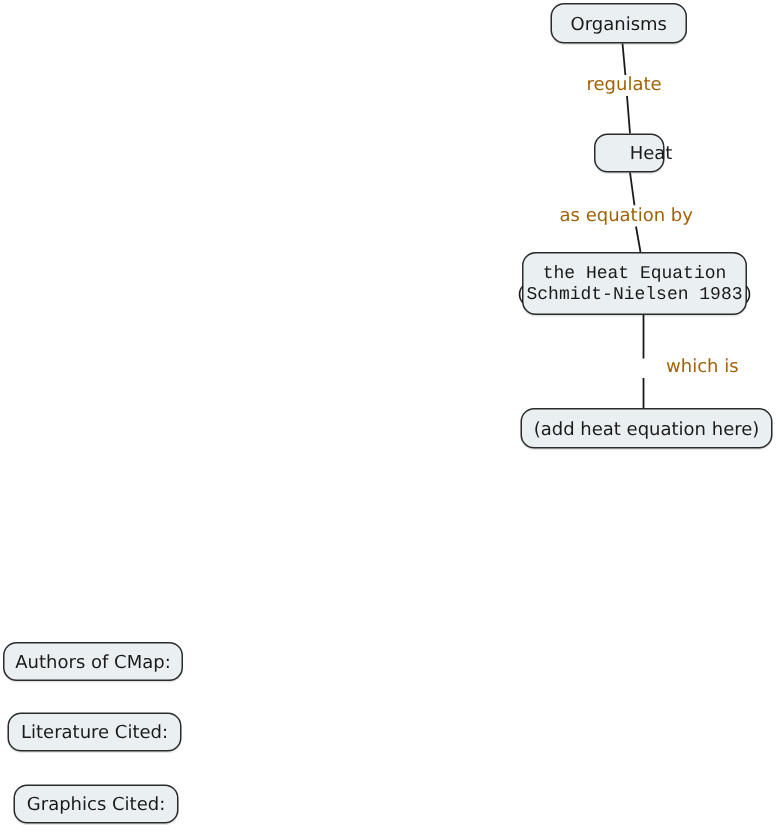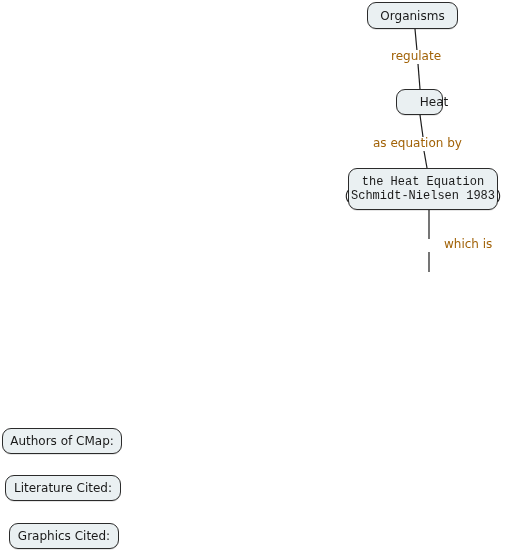--- a/index.html
+++ b/index.html
@@ -113,20 +113,23 @@
 
   <div class="cnode" id="node-heat">
     <span class="nline">Heat</span>
   </div>
 
   <div class="cnode" id="node-heat-equation">
     <span class="nline">the Heat Equation</span>
     <span class="nline">(Schmidt-Nielsen 1983)</span>
   </div>
 
+  <div class="cnode" id="node-add-equation">
+    <span class="nline">(add heat equation here)</span>
+  </div>
 
   <div class="cnode" id="node-literature">
     <span class="nline">Literature Cited:</span>
   </div>
 
   <div class="cnode" id="node-authors">
     <span class="nline">Authors of CMap:</span>
   </div>
 
   <div class="cnode" id="node-graphics">

